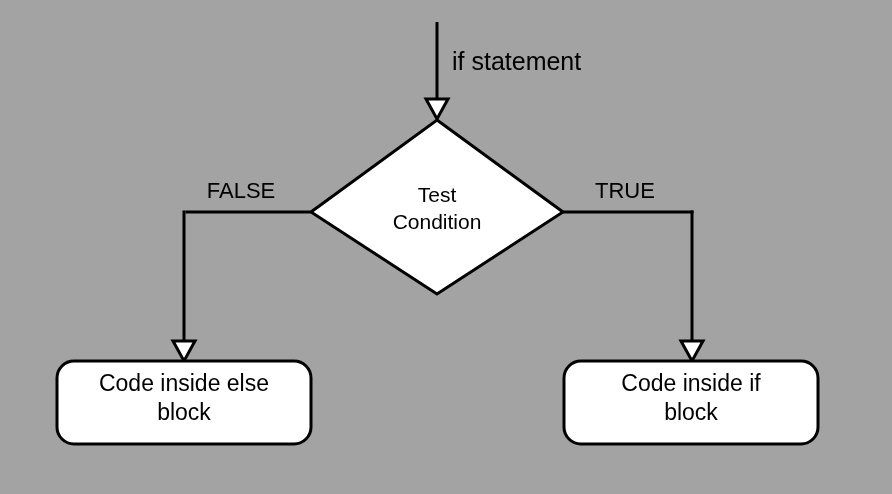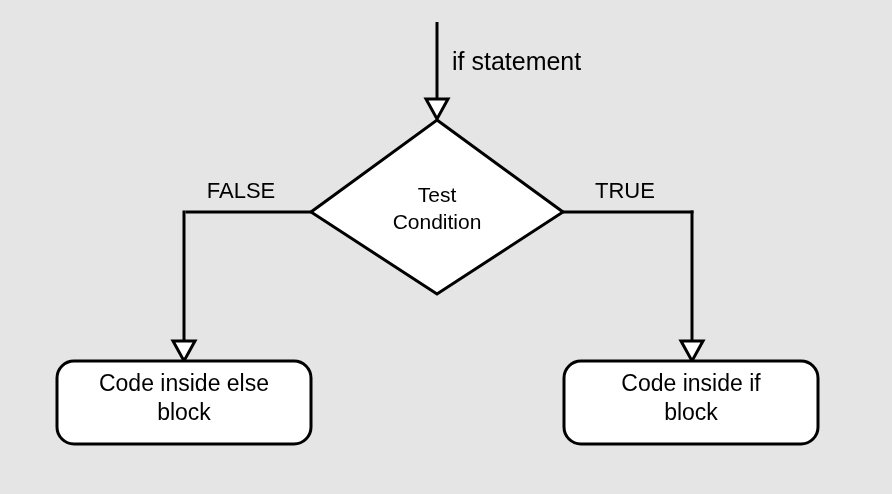--- a/index.html
+++ b/index.html
@@ -8,21 +8,21 @@
     padding: 0;
     background: #ffffff;
   }
   body {
     font-family: "Liberation Sans", sans-serif;
   }
   #canvas {
     position: relative;
     width: 892px;
     height: 494px;
-    background: #e5e5e5;
+    background: #a3a3a3;
     overflow: hidden;
   }
   #flow-svg {
     position: absolute;
     top: 0;
     left: 0;
     width: 892px;
     height: 494px;
     display: block;
   }

